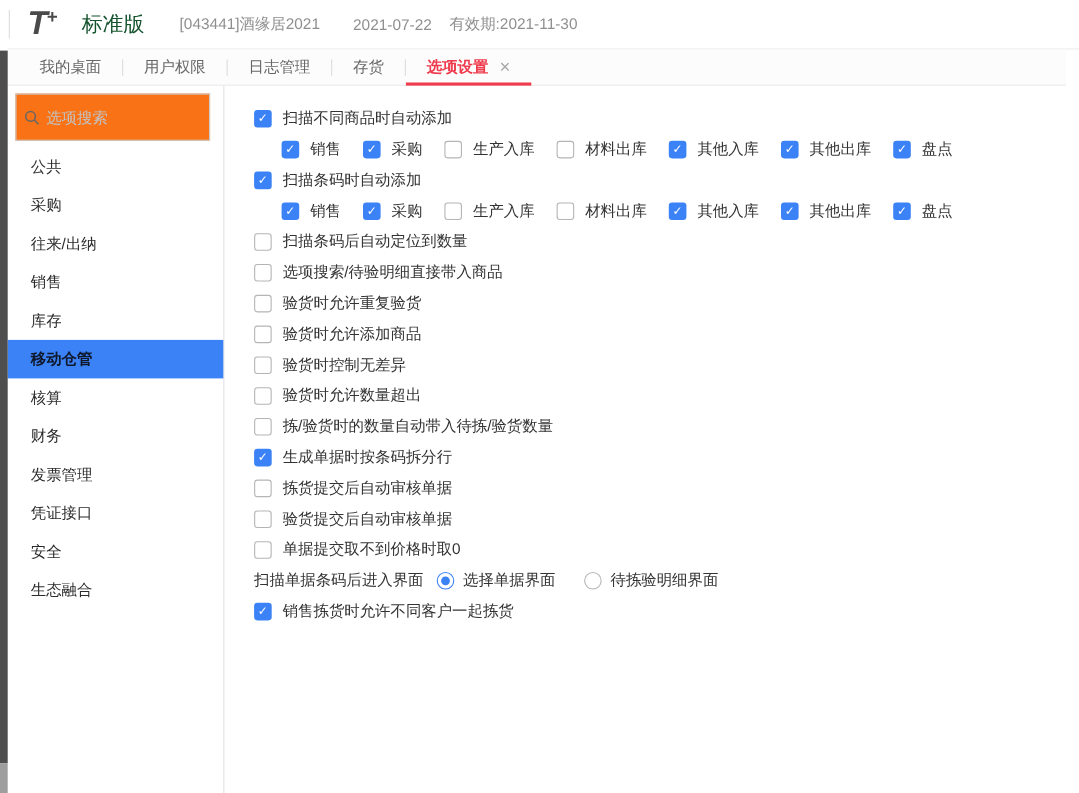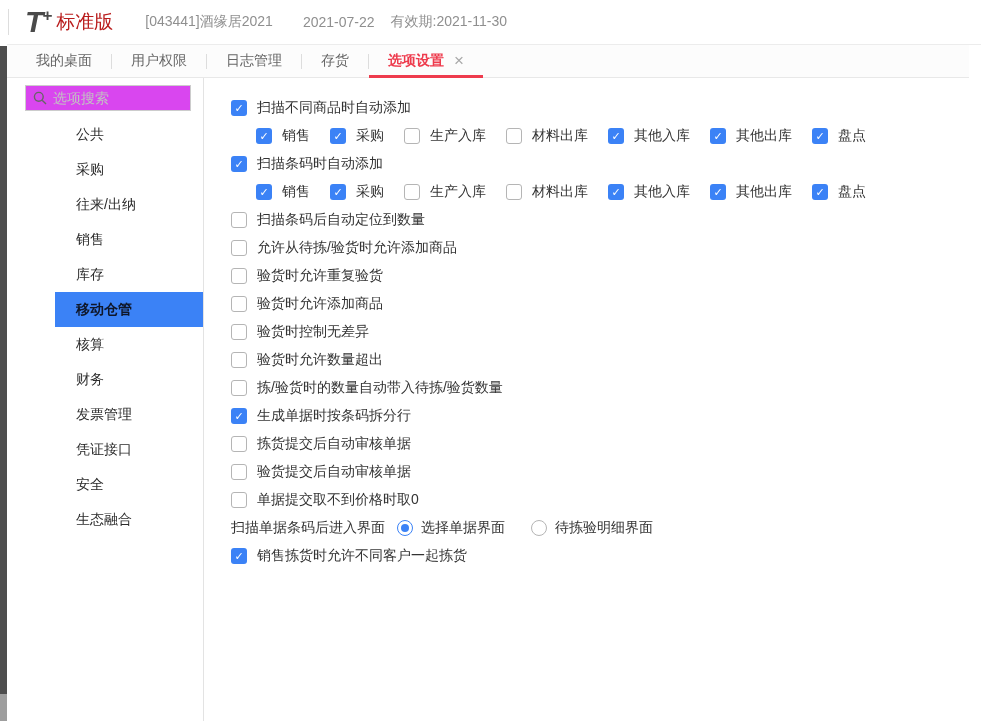--- a/index.html
+++ b/index.html
@@ -15,45 +15,45 @@
   .left-strip .seg-mid { height: 648px; background: #4e4e4e; }
   .left-strip .seg-bot { height: 27px; background: #9e9e9e; }
 
   
   .header { position: absolute; left: 7px; top: 0; right: 0; height: 45px;
     display: flex; align-items: center; background: #fff; border-bottom: 1px solid #ececec; }
   .header-edge-line { width: 1px; height: 26px; background: #ddd; margin-left: 1px; }
   .logo { display: flex; align-items: flex-start; margin-left: 16px; cursor: default; }
   .logo-t { font-size: 30px; line-height: 30px; font-weight: bold; font-style: italic; color: #4a4a4a; }
   .logo-plus { font-size: 17px; line-height: 17px; font-weight: bold; font-style: italic; color: #4a4a4a; margin-left: -1px; }
-  .logo-edition { font-size: 19px; color: #b91c1c; margin-left: 4px; font-weight: 500; align-self: center; }
+  .logo-edition { font-size: 19px; color: #14532d; margin-left: 22px; font-weight: 500; align-self: center; }
   .header-account { font-size: 14px; color: #8f8f8f; margin-left: 32px; }
   .header-date { font-size: 14px; color: #8f8f8f; margin-left: 30px; }
   .header-validity { font-size: 14px; color: #8f8f8f; margin-left: 16px; }
 
   
   .tabbar { position: absolute; left: 7px; top: 45px; right: 12px; height: 33px;
     background: #fcfcfc; border-bottom: 1px solid #e8e8e8; display: flex; align-items: stretch; padding-left: 10px; }
   .tab { position: relative; display: flex; align-items: center; padding: 0 19px;
     font-size: 14px; color: #666; cursor: pointer; white-space: nowrap; }
   .tab.active { color: #ee3b4d; font-weight: bold; }
   .tab.active::after { content: ""; position: absolute; left: 0; right: 0; bottom: -1px; height: 3px; background: #ee3b4d; }
   .tab-sep { width: 1px; height: 15px; background: #ddd; align-self: center; }
   .tab-close { margin-left: 10px; color: #a8a8a8; font-weight: normal; font-size: 17px; line-height: 14px; }
 
   
   .sidebar { position: absolute; left: 7px; top: 78px; width: 197px; bottom: 0;
     background: #fff; border-right: 1px solid #e3e3e3; }
-  .search-box { display: flex; align-items: center; margin: 7px 12px 0 18px; height: 26px;
-    border: 1px solid #ccc; background: #d946ef; padding: 0 7px; }
+  .search-box { display: flex; align-items: center; margin: 7px 12px 0 7px; height: 43px;
+    border: 1px solid #ccc; background: #f97316; padding: 0 7px; }
   .search-icon { display: flex; align-items: center; }
   .search-input { border: none; outline: none; flex: 1; min-width: 0; font-size: 14px; color: #333; margin-left: 6px;
     font-family: inherit; background: transparent; }
   .search-input::placeholder { color: #c2c2c2; }
-  .side-list { margin-top: 6px; padding-left: 48px; }
+  .side-list { margin-top: 6px; }
   .side-item { height: 35px; display: flex; align-items: center; padding-left: 21px;
     font-size: 14px; color: #2b2b2b; cursor: pointer; }
   .side-item.active { background: #3b82f6; color: #0f172a; font-weight: bold; }
 
   
   .main { position: absolute; left: 205px; top: 78px; right: 0; bottom: 0;
     background: #fff; padding: 16px 0 0 26px; }
   .row { height: 28px; display: flex; align-items: center; font-size: 14px; color: #333; }
   .row.sub { padding-left: 25px; }
   .cb { width: 16px; height: 16px; border-radius: 3px; flex: 0 0 16px;
@@ -238,21 +238,21 @@
           <span class="cb-label">盘点</span>
         </span>
       </div>
     </div>
     <div class="row">
       <span class="cb unchecked"></span>
       <span class="cb-label">扫描条码后自动定位到数量</span>
     </div>
     <div class="row">
       <span class="cb unchecked"></span>
-      <span class="cb-label">允许从待拣/验货时允许添加商品</span>
+      <span class="cb-label">选项搜索/待验明细直接带入商品</span>
     </div>
     <div class="row">
       <span class="cb unchecked"></span>
       <span class="cb-label">验货时允许重复验货</span>
     </div>
     <div class="row">
       <span class="cb unchecked"></span>
       <span class="cb-label">验货时允许添加商品</span>
     </div>
     <div class="row">

